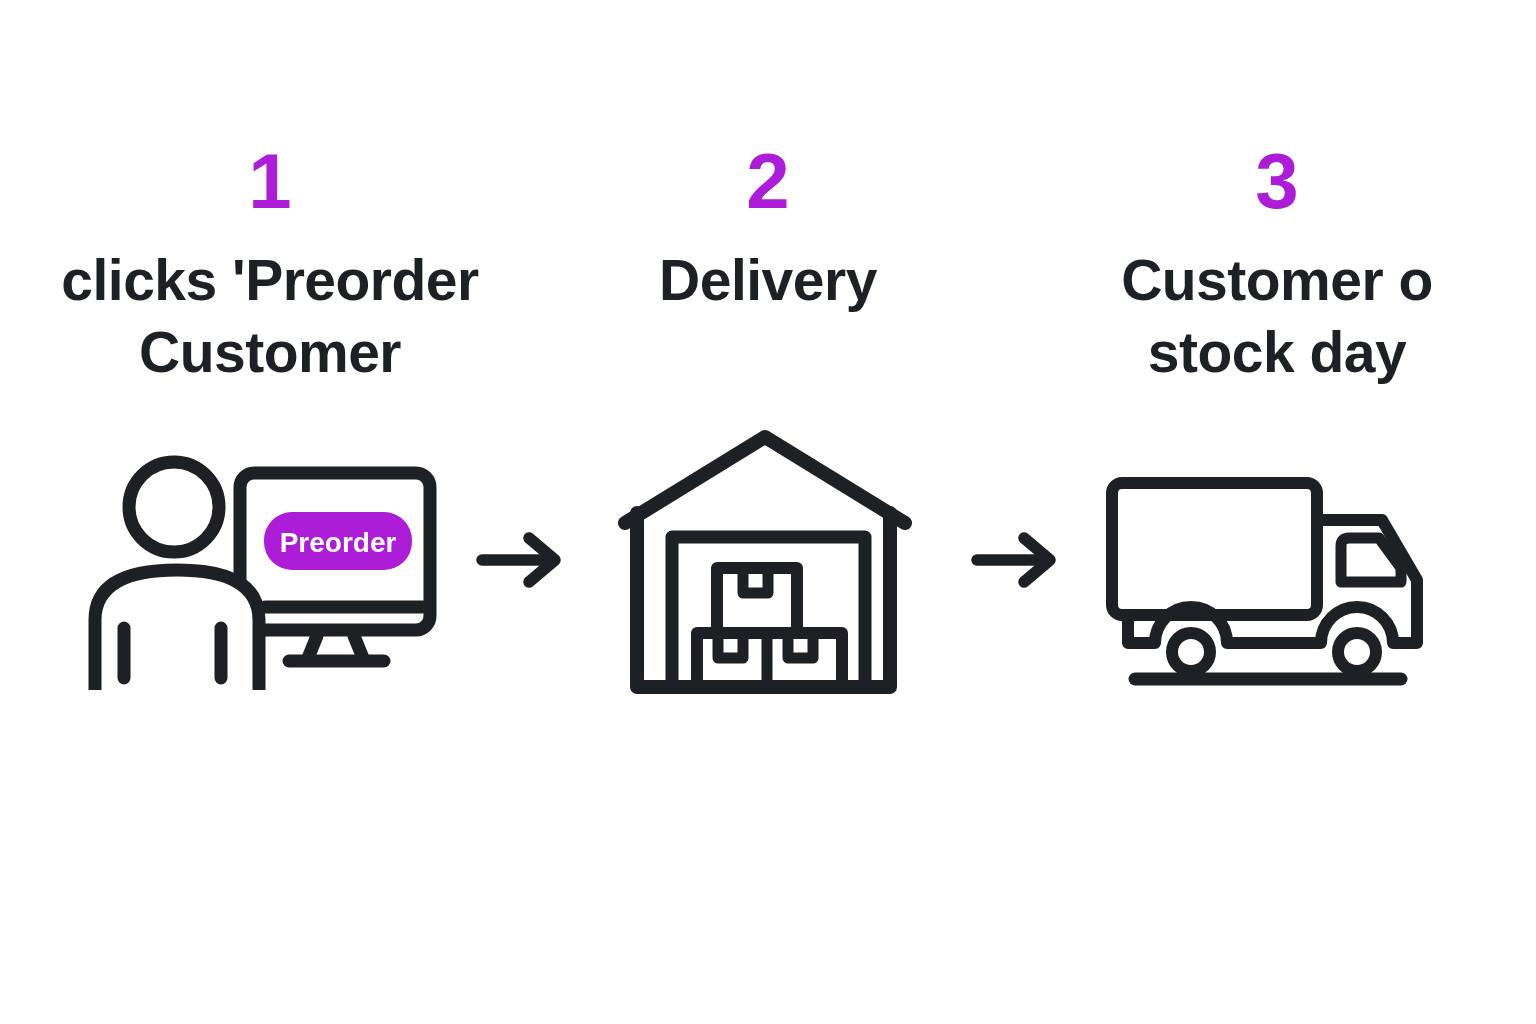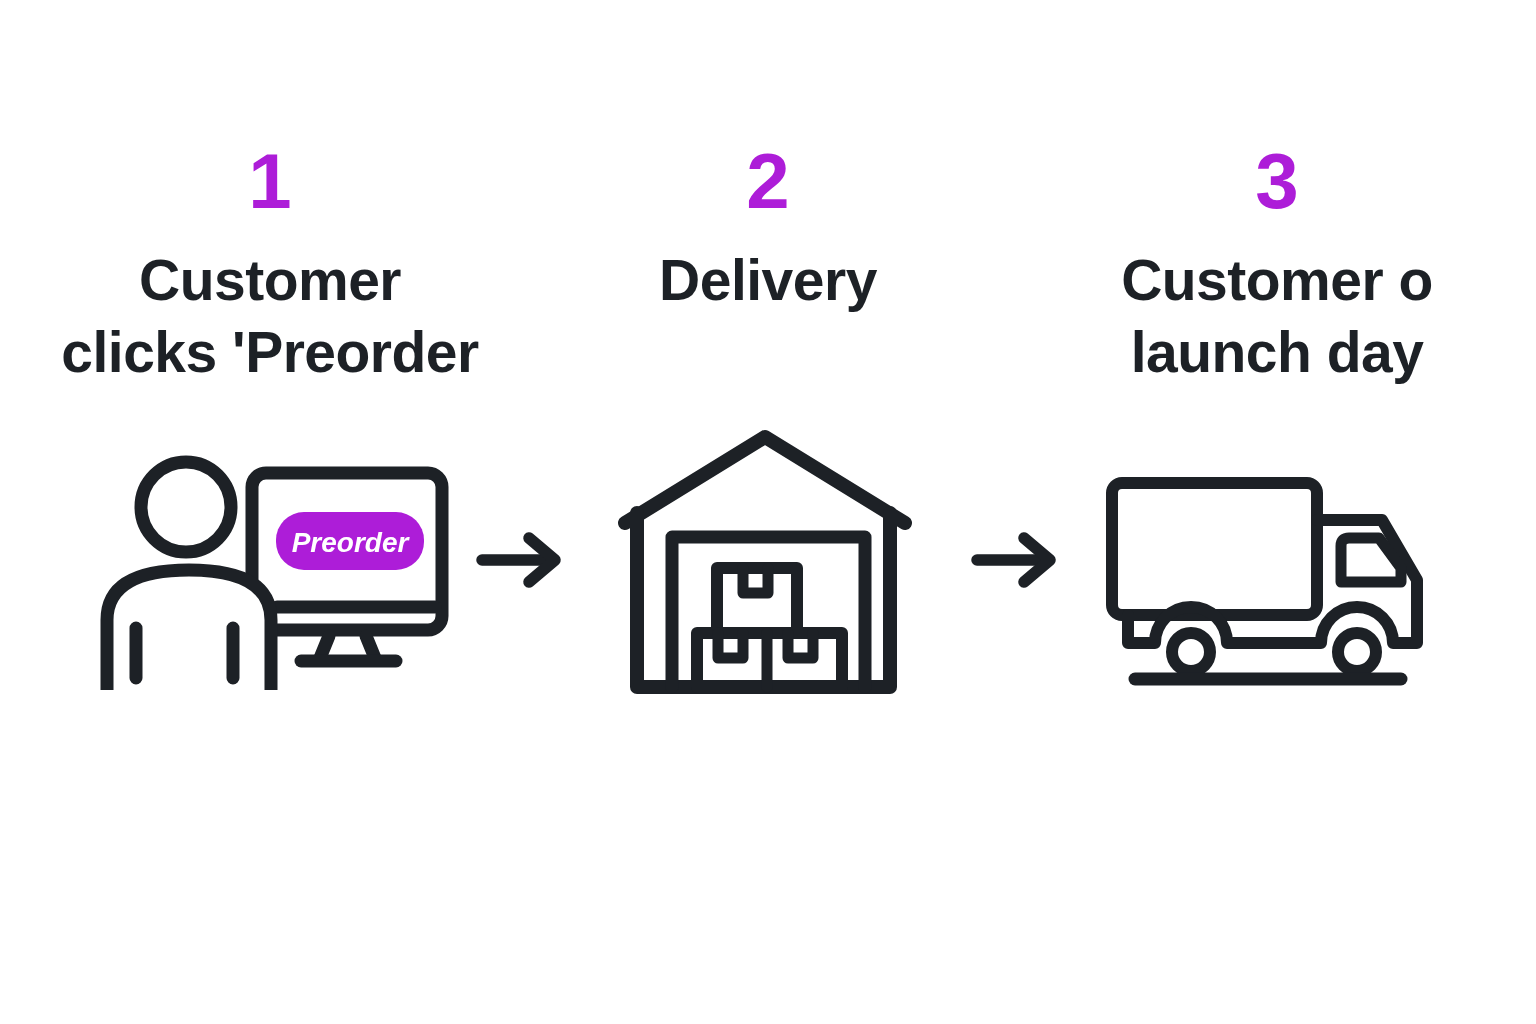--- a/index.html
+++ b/index.html
@@ -36,21 +36,21 @@
   }
   .step-title {
     margin-top: 24px;
     font-size: 57px;
     font-weight: 700;
     line-height: 72px;
     letter-spacing: -0.5px;
     color: var(--ink);
   }
   .icon-wrap { position: absolute; }
-  .icon-person-computer { left: 94px;  top: 455px; width: 360px; height: 235px; font-style: italic; }
+  .icon-person-computer { left: 82px;  top: 455px; width: 360px; height: 235px; }
   .icon-arrow-1         { left: 476px; top: 528px; width: 90px;  height: 64px;  }
   .icon-warehouse       { left: 615px; top: 425px; width: 300px; height: 275px; }
   .icon-arrow-2         { left: 971px; top: 528px; width: 90px;  height: 64px;  }
   .icon-truck           { left: 1105px; top: 475px; width: 325px; height: 215px; }
   svg { display: block; width: 100%; height: 100%; color: var(--ink); }
   .stroke {
     fill: none;
     stroke: currentColor;
     stroke-linecap: round;
     stroke-linejoin: round;
@@ -66,37 +66,37 @@
   }
 </style>
 </head>
 <body>
 
 <div class="canvas">
 
   <div class="step-col col-1">
     <div class="step-number">1</div>
     <div class="step-title">
+      <div>clicks 'Preorder</div>
       <div>Customer</div>
-      <div>clicks 'Preorder</div>
     </div>
   </div>
 
   <div class="step-col col-2">
     <div class="step-number">2</div>
     <div class="step-title">
       <div>Delivery</div>
     </div>
   </div>
 
   <div class="step-col col-3">
     <div class="step-number">3</div>
     <div class="step-title">
       <div>Customer o</div>
-      <div>launch day</div>
+      <div>stock day</div>
     </div>
   </div>
 
   <div class="icon-wrap icon-person-computer">
     <svg viewBox="0 0 360 235">
 
       <g>
         <rect class="stroke" x="158" y="18" width="190" height="157" rx="14" stroke-width="13"></rect>
         <path class="stroke" d="M183,152 H341" stroke-width="13"></path>
         <path class="stroke" d="M235,181 L226,203 M272,181 L281,203" stroke-width="13"></path>

